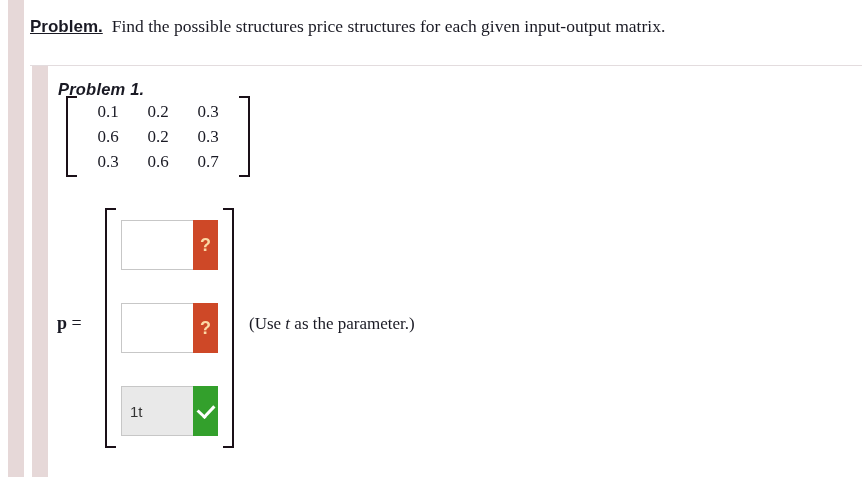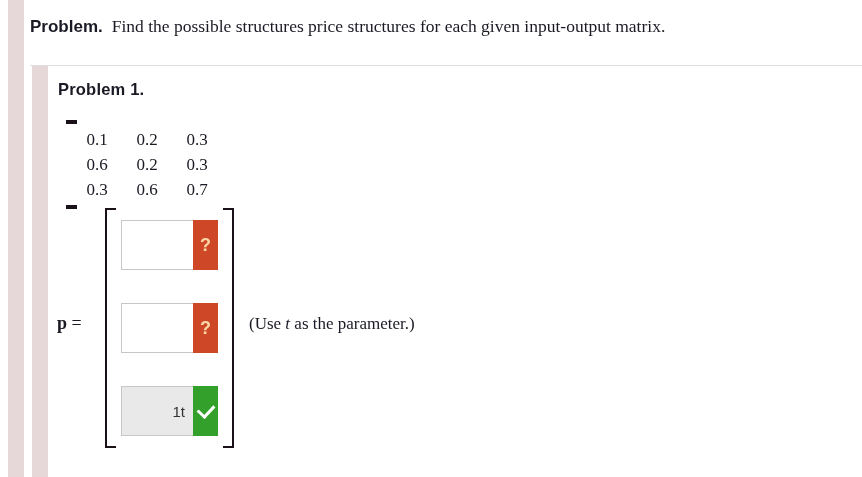--- a/index.html
+++ b/index.html
@@ -32,59 +32,61 @@
     width: 820px;
     font-size: 17.5px;
     line-height: 24px;
     white-space: nowrap;
   }
   #problem-header .lead {
     font-family: "Liberation Sans", sans-serif;
     font-weight: bold;
     font-size: 17px;
     margin-right: 9px;
+    text-decoration: underline;
   }
 
   #header-divider {
     position: absolute;
     left: 30px;
     top: 65px;
     width: 832px;
     height: 1px;
     background: #e3dcde;
   }
 
   
   #problem-title {
     position: absolute;
     left: 58px;
     top: 80px;
     font-family: "Liberation Sans", sans-serif;
     font-weight: bold;
     font-size: 16.5px;
     letter-spacing: .2px;
+    font-style: italic;
   }
 
   
   .bracketed {
     position: absolute;
     display: flex;
     align-items: stretch;
   }
   .brk {
     width: 11px;
     border-top: 2px solid #1a1018;
     border-bottom: 2px solid #1a1018;
     box-sizing: border-box;
   }
   .brk-l { border-left: 2px solid #1a1018; }
   .brk-r { border-right: 2px solid #1a1018; }
 
   
-  #io-matrix { left: 66px; top: 120px; flex-direction: column; }
+  #io-matrix { left: 66px; top: 96px; }
   #io-matrix .grid {
     display: grid;
     grid-template-columns: repeat(3, 50px);
     padding: 3px 6px 3px 6px;
   }
   #io-matrix .cell {
     font-size: 17px;
     line-height: 25px;
     text-align: center;
     font-family: "Liberation Serif", serif;
@@ -111,21 +113,20 @@
     box-sizing: border-box;
     border: 1px solid #c7c7c7;
     border-right: none;
     background: #ffffff;
     font-family: "Liberation Sans", sans-serif;
     font-size: 15px;
     color: #444;
     padding: 0 8px;
     outline: none;
     line-height: 48px;
-    text-align: right;
   }
   .answer-input.filled {
     background: #e9e9e9;
     color: #333;
   }
   .answer-badge {
     width: 25px;
     height: 50px;
     box-sizing: border-box;
     display: flex;

